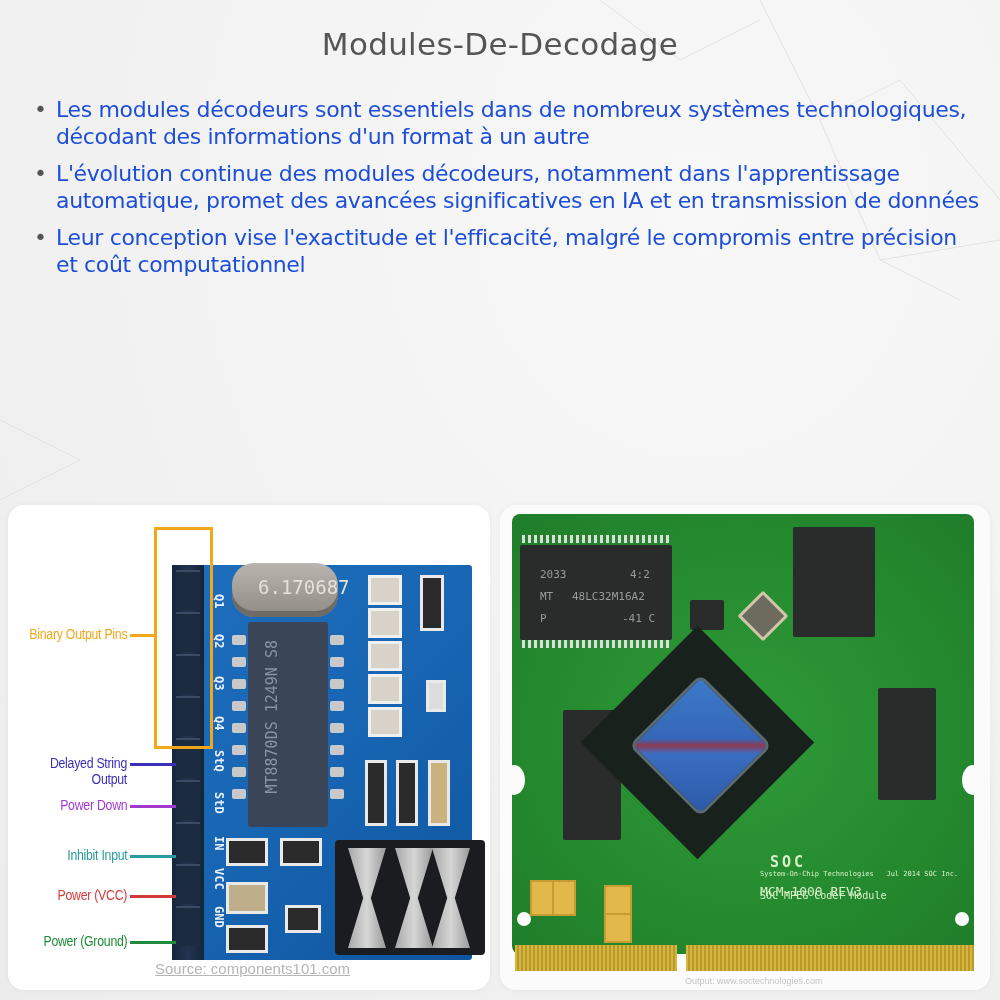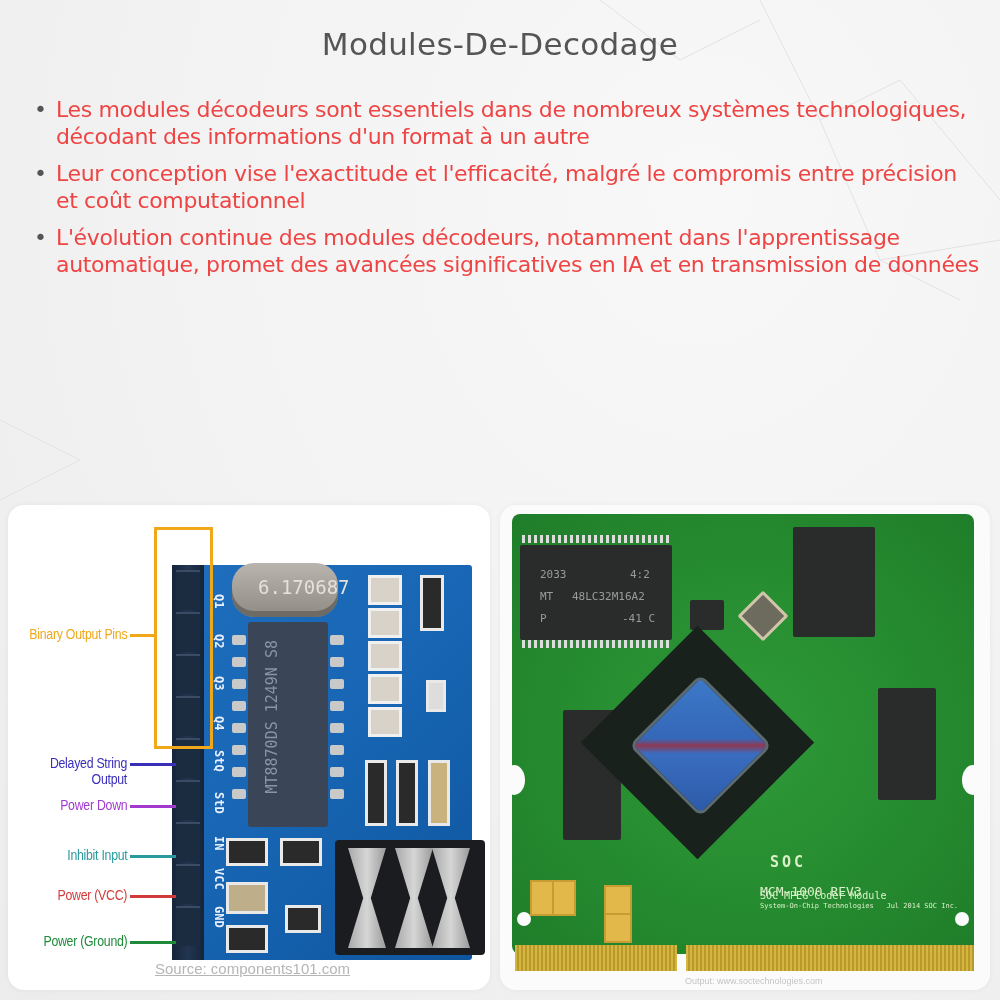--- a/index.html
+++ b/index.html
@@ -10,21 +10,21 @@
     color:#505050;
   }
   .bg-lines { position:absolute; inset:0; pointer-events:none; }
   .title {
     position:absolute; top:26px; left:0; width:1000px; text-align:center;
     font-size:31px; letter-spacing:0.3px; color:#555;
   }
   .bullets { position:absolute; top:96px; left:32px; width:950px; margin:0; padding:0; list-style:none; }
   .bullets li {
     position:relative; padding-left:24px; margin-bottom:10px;
-    font-size:22px; line-height:27px; color:#ef4444; letter-spacing:-0.35px;
+    font-size:22px; line-height:27px; color:#1d4ed8; letter-spacing:-0.35px;
   }
   .bullets li::before {
     content:"•"; position:absolute; left:2px; top:0; color:#555;
   }
   .card {
     position:absolute; background:#ffffff; border-radius:16px;
     box-shadow: 0 0 6px rgba(0,0,0,0.05);
   }
   .card-left { left:8px; top:505px; width:482px; height:485px; }
   .card-right { left:500px; top:505px; width:490px; height:485px; background:#fbfbfb;}
@@ -113,22 +113,22 @@
     <path d="M600 0 L680 60 L760 20"></path>
     <path d="M880 260 L1000 240"></path>
     <path d="M0 420 L80 460 L0 500"></path>
   </g>
 </svg>
 
 <div class="title">Modules-De-Decodage</div>
 
 <ul class="bullets">
   <li>Les modules décodeurs sont essentiels dans de nombreux systèmes technologiques, décodant des informations d'un format à un autre</li>
+  <li>L'évolution continue des modules décodeurs, notamment dans l'apprentissage automatique, promet des avancées significatives en IA et en transmission de données</li>
   <li>Leur conception vise l'exactitude et l'efficacité, malgré le compromis entre précision et coût computationnel</li>
-  <li>L'évolution continue des modules décodeurs, notamment dans l'apprentissage automatique, promet des avancées significatives en IA et en transmission de données</li>
 </ul>
 
 <div class="card card-left"></div>
 
 <div>
   <div class="blue-board"></div>
   <div class="pin-header"></div>
   <div class="pin" style="top:570px"></div>
   <div class="pin" style="top:612px"></div>
   <div class="pin" style="top:654px"></div>
@@ -241,21 +241,21 @@
 
   <div class="ram" style="left:563px;top:710px;width:58px;height:130px"></div>
   <div class="ram" style="left:878px;top:688px;width:58px;height:112px"></div>
 
   <div class="soc-diamond"></div>
   <div class="soc-die"></div>
 
   <span class="pcb-text" style="left:770px;top:853px;font-size:15px;font-weight:bold;letter-spacing:3px">SOC</span>
   <span class="pcb-text" style="left:760px;top:884px;font-size:13px">MCM-1000 REV3</span>
   <span class="pcb-text" style="left:760px;top:890px;font-size:10px">SOC MPEG Coder Module</span>
-  <span class="pcb-text" style="left:760px;top:902px;font-size:7px;white-space:pre">System-On-Chip Technologies   Jul 2014 SOC Inc.</span>
+  <span class="pcb-text" style="left:760px;top:870px;font-size:7px;white-space:pre">System-On-Chip Technologies   Jul 2014 SOC Inc.</span>
 
   <div class="cap-yellow" style="left:530px;top:880px;width:20px;height:32px"></div>
   <div class="cap-yellow" style="left:552px;top:880px;width:20px;height:32px"></div>
   <div class="cap-yellow" style="left:604px;top:885px;width:24px;height:26px"></div>
   <div class="cap-yellow" style="left:604px;top:913px;width:24px;height:26px"></div>
 
   <div class="gold-fingers" style="left:515px;width:162px"></div>
   <div class="gold-fingers" style="left:686px;width:288px"></div>
 </div>
 

